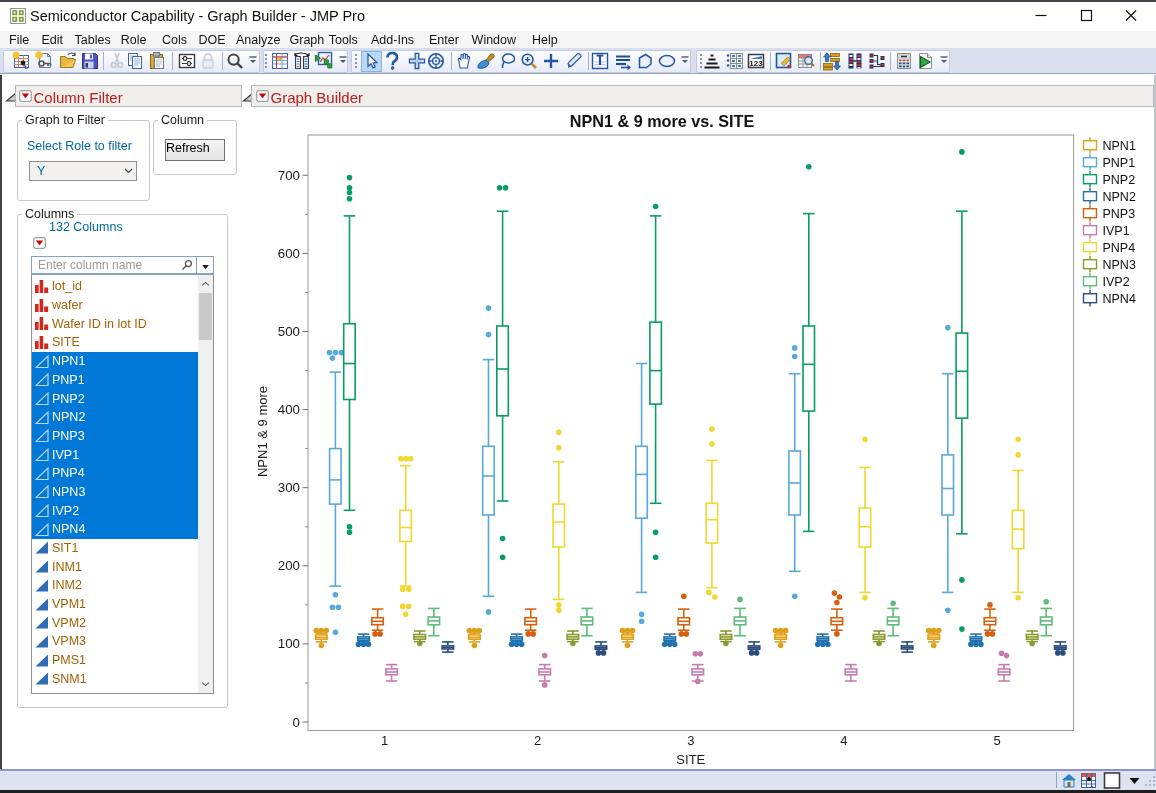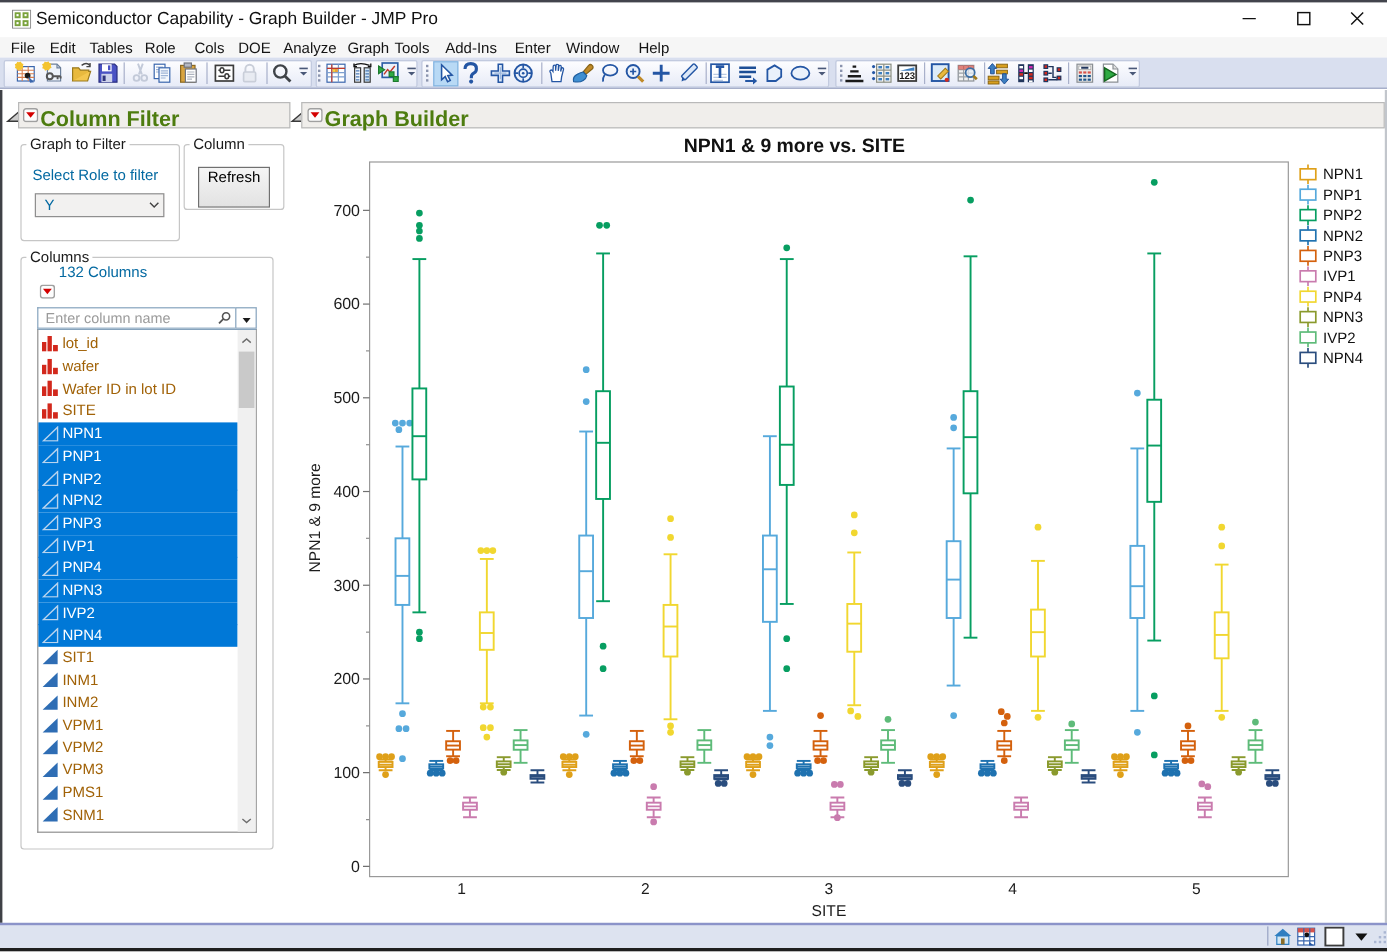--- a/index.html
+++ b/index.html
@@ -6,25 +6,25 @@
 .a{position:absolute}
 #win{position:relative;width:1156px;height:793px;background:#fff}
 #titlebar{left:0;top:0;width:1156px;height:31px;background:#fff;border-top:2px solid #42444c}
 #titletext{left:30px;top:0;height:31px;line-height:32px;font-size:14.5px;color:#101010}
 #menubar{left:0;top:31px;width:1156px;height:17px;background:#f6f6f6}
 .mi{top:31px;height:18px;line-height:19px;font-size:12.5px;color:#141414}
 #toolbar{left:0;top:48px;width:1156px;height:26px;background:#d9dfef;border-bottom:1px solid #99a2c0}
 .band{top:49.5px;height:23px;background:linear-gradient(#fdfdff,#e7ebf7);border:1px solid #c2cadf;border-radius:2px}
 .tsep{top:52px;width:1px;height:18px;background:#a8b0ca}
 .hdr{height:22px;background:#f0eeeb;border:1px solid #b9b9b9;line-height:21px}
-.hdrtxt{font-weight:bold;font-size:18px;color:#4d7c0f}
+.hdrtxt{font-weight:normal;font-size:15px;color:#b91c1c}
 .gbox{border:1px solid #c6c6c6;border-radius:3px}
 .glab{font-size:12.5px;color:#1a1a1a;background:#fff;padding:0 3px;line-height:12px}
 .t12{font-size:12.5px;color:#0369a1}
-#refresh{left:165px;top:139px;width:60px;height:34px;background:linear-gradient(#f5f5f5,#e2e2e2);border:1px solid #707070;font-size:12.5px;text-align:center;line-height:17px;color:#000}
+#refresh{left:165px;top:139px;width:60px;height:22px;background:linear-gradient(#f5f5f5,#e2e2e2);border:1px solid #707070;font-size:12.5px;text-align:left;line-height:17px;color:#000}
 #ydrop{left:29px;top:161px;width:108px;height:20px;background:#f2f1f0;border:1px solid #8f8f8f}
 #searchbox{left:31px;top:256px;width:183px;height:18px;background:#fff;border:1px solid #86a3bd;border-right:none}
 #sdrop{left:196px;top:256px;width:18px;height:18px;background:#fff;border:1px solid #86a3bd}
 #collist{left:31px;top:274px;width:183px;height:420px;background:#fff;border:1px solid #8f8f8f;border-top:1px solid #86a3bd}
 .li{position:absolute;left:0;width:166px;height:18.68px;font-size:12.5px;color:#a16207;line-height:18.5px}
 .li.sel{background:#0078d7;color:#fff;height:19.3px}
 .litxt{position:absolute;left:20px;top:0}
 #sbar{left:0px;top:769px;width:1156px;height:21px;background:#dde3f0;border-top:2px solid #8b93c9}
 #botband{left:0;top:790px;width:1156px;height:3px;background:#1f1f1f}
 </style></head>

